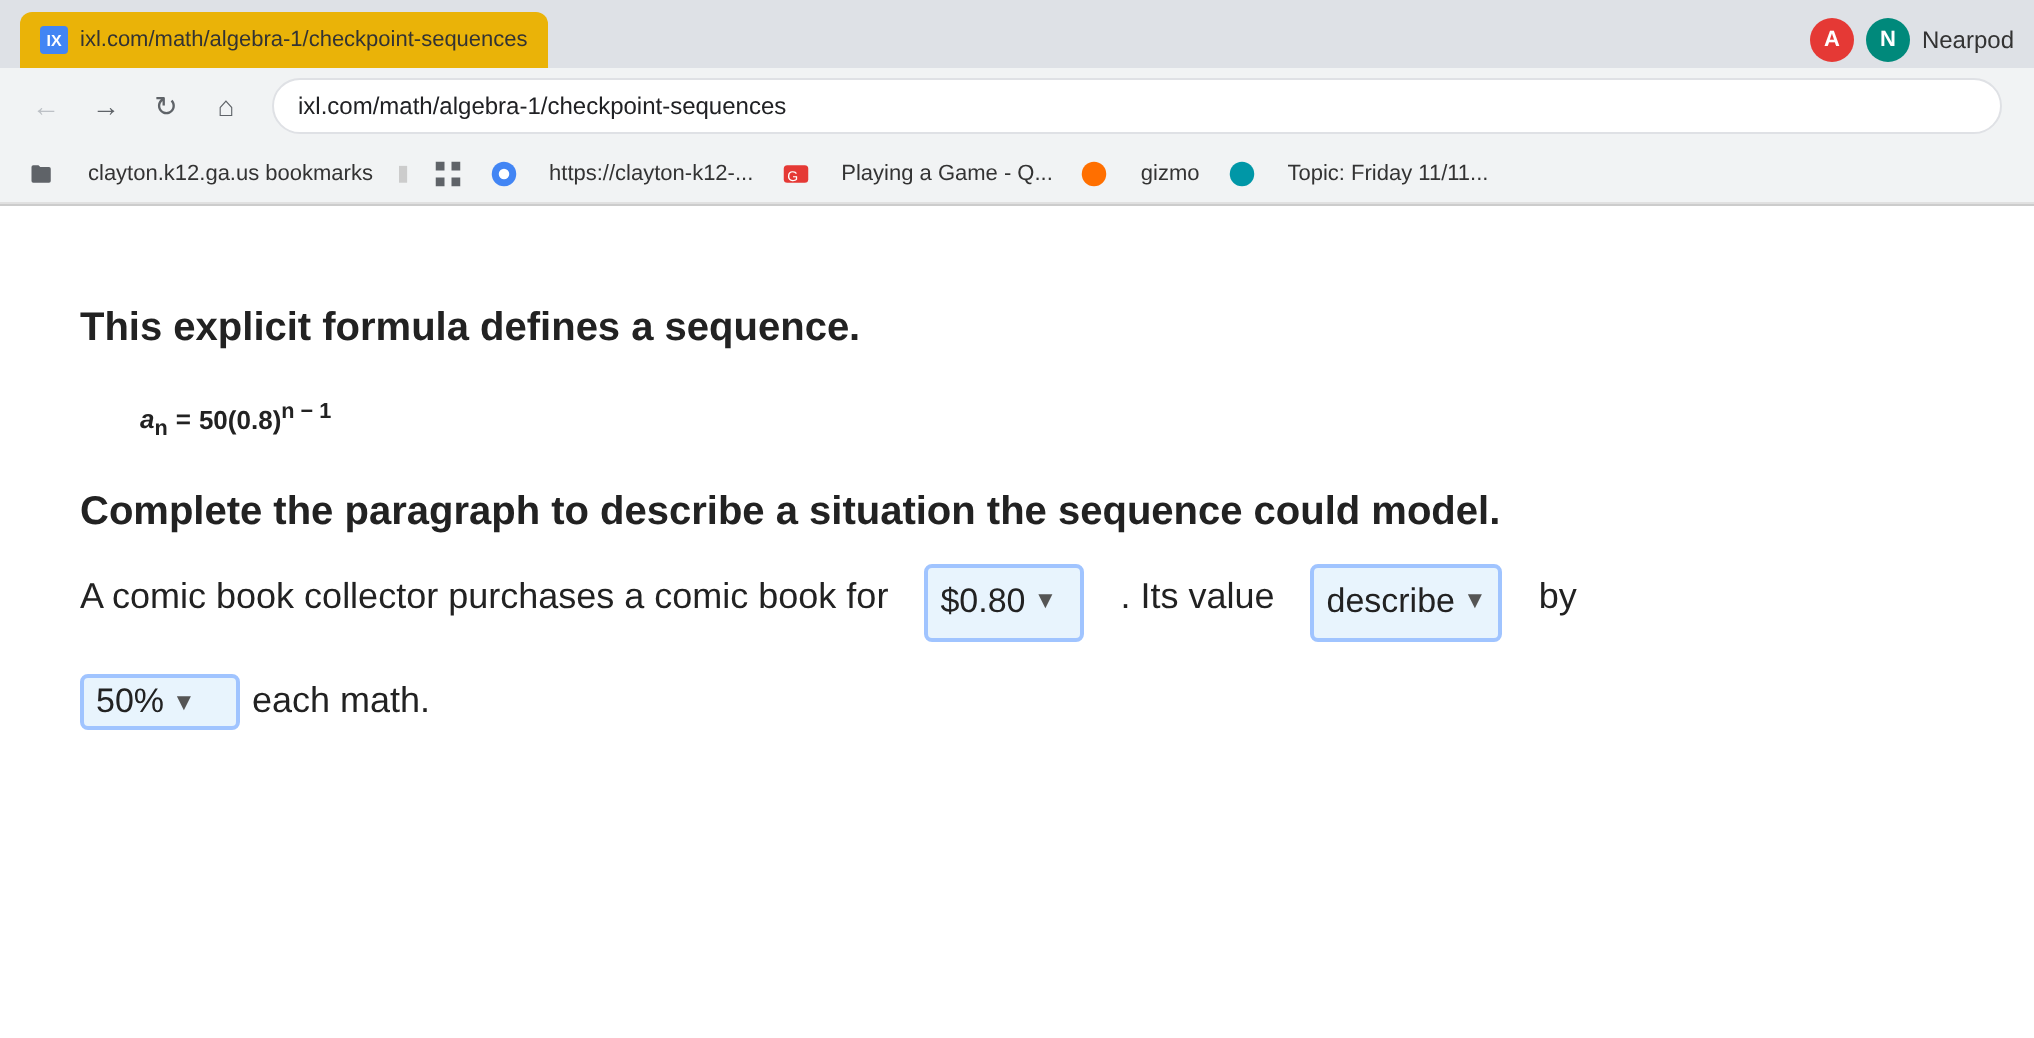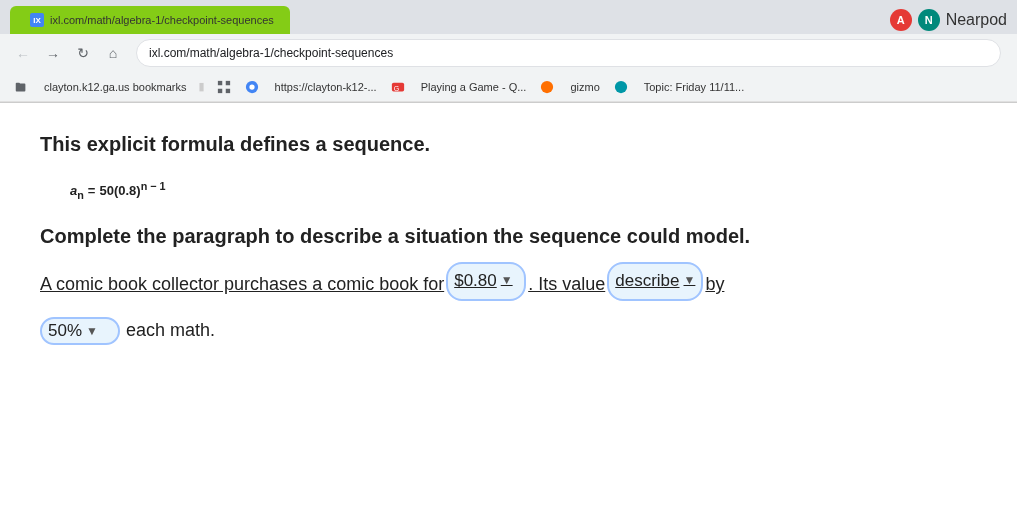--- a/index.html
+++ b/index.html
@@ -26,22 +26,22 @@
       display: flex;
       align-items: center;
       background: #dee1e6;
       padding: 6px 10px 0 10px;
       height: 34px;
     }
 
     .tab {
       display: flex;
       align-items: center;
-      background: #84cc16;
-      padding: 4px 20px;
+      background: #eab308;
+      padding: 4px 10px;
       border-radius: 6px 6px 0 0;
       font-size: 11px;
       color: #333;
       max-width: 280px;
       white-space: nowrap;
       overflow: hidden;
       text-overflow: ellipsis;
       height: 28px;
     }
 
@@ -162,20 +162,21 @@
       padding: 30px 40px;
       height: calc(519px - 102px);
       overflow: auto;
     }
 
     .intro-text {
       font-size: 20px;
       font-weight: bold;
       color: #222;
       margin-bottom: 24px;
+      margin-top: 20px;
     }
 
     .formula-line {
       font-size: 13px;
       color: #222;
       margin-bottom: 24px;
       margin-left: 30px;
       display: flex;
       align-items: baseline;
       gap: 4px;
@@ -187,32 +188,31 @@
       font-weight: bold;
       color: #222;
       margin-bottom: 14px;
     }
 
     .paragraph-line {
       font-size: 18px;
       color: #222;
       line-height: 1.8;
       display: flex;
-      align-items: flex-end;
+      align-items: flex-start;
       flex-wrap: wrap;
-      gap: 2px;
+      gap: 18px;
       margin-bottom: 16px;
-      text-decoration: underline;
     }
 
     .dropdown-select {
       display: inline-flex;
       align-items: center;
       border: 2px solid #a0c4ff;
-      border-radius: 16px;
+      border-radius: 4px;
       background: #e8f4fd;
       padding: 2px 6px;
       font-size: 17px;
       color: #222;
       cursor: pointer;
       gap: 4px;
       min-width: 80px;
     }
 
     .dropdown-select .chevron {
@@ -242,21 +242,21 @@
       <span>ixl.com/math/algebra-1/checkpoint-sequences</span>
     </div>
 
     <div class="top-right-icons">
       <div class="profile-circle" style="background:#e53935;">
         <span>A</span>
       </div>
       <div class="profile-circle" style="background:#00897b;">
         <span>N</span>
       </div>
-      <span style="font-size:16px;color:#333;">Nearpod</span>
+      <span style="font-size:12px;color:#333;">Nearpod</span>
     </div>
   </div>
 
   <div class="nav-bar">
     <button class="nav-btn disabled">←</button>
     <button class="nav-btn">→</button>
     <button class="nav-btn">↻</button>
     <button class="nav-btn">⌂</button>
     <div class="url-bar">
       <span>ixl.com/math/algebra-1/checkpoint-sequences</span>

